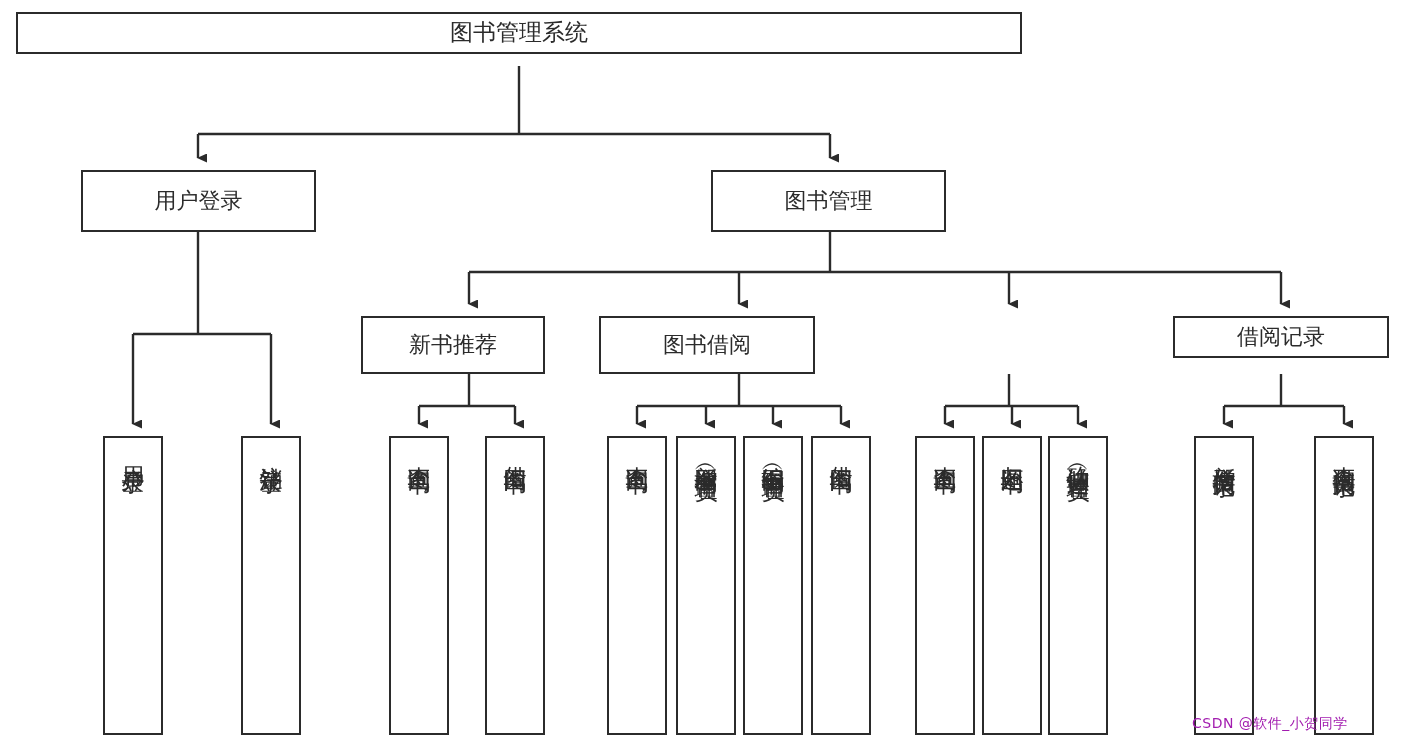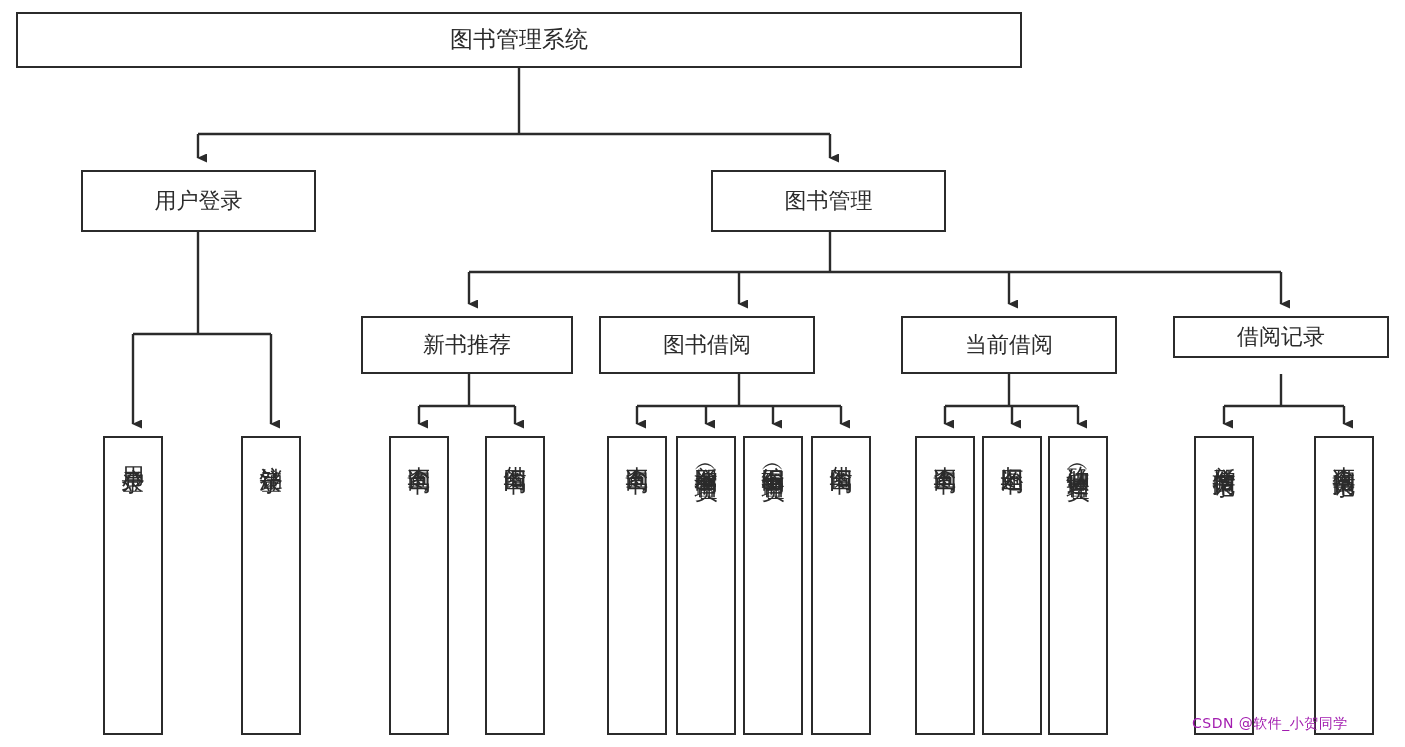--- a/index.html
+++ b/index.html
@@ -119,39 +119,36 @@
       <path d="M1012,406 L1012,424" marker-end="url(#arrowhead)"></path>
       <path d="M1078,406 L1078,424" marker-end="url(#arrowhead)"></path>
 
       <path d="M1281,374 L1281,406"></path>
       <path d="M1224,406 L1344,406"></path>
       <path d="M1224,406 L1224,424" marker-end="url(#arrowhead)"></path>
       <path d="M1344,406 L1344,424" marker-end="url(#arrowhead)"></path>
     </g>
   </svg>
 
-  <div class="node root horizontal" style="left:16px; top:12px; width:1006px; height:56px;">
+  <div class="node root horizontal" style="left:16px; top:12px; width:1006px; height:42px;">
     <span class="node-label">图书管理系统</span>
   </div>
 
   <div class="node horizontal" style="left:81px; top:170px; width:235px; height:62px;">
     <span class="node-label">用户登录</span>
   </div>
   <div class="node horizontal" style="left:711px; top:170px; width:235px; height:62px;">
     <span class="node-label">图书管理</span>
   </div>
 
-  <div class="node horizontal" style="left:361px; top:316px; width:212px; height:58px;">
+  <div class="node horizontal" style="left:361px; top:316px; width:184px; height:58px;">
     <span class="node-label">新书推荐</span>
   </div>
   <div class="node horizontal" style="left:599px; top:316px; width:216px; height:58px;">
     <span class="node-label">图书借阅</span>
-  </div>
-  <div class="node horizontal" style="left:901px; top:316px; width:216px; height:58px;">
-    <span class="node-label">当前借阅</span>
   </div>
   <div class="node horizontal" style="left:1173px; top:316px; width:216px; height:42px;">
     <span class="node-label">借阅记录</span>
   </div>
 
   <div class="node vertical" style="left:103px; top:436px; width:60px; height:299px;">
     <span class="node-label">用户登录</span>
   </div>
   <div class="node vertical" style="left:241px; top:436px; width:60px; height:299px;">
     <span class="node-label">注销登录</span>

